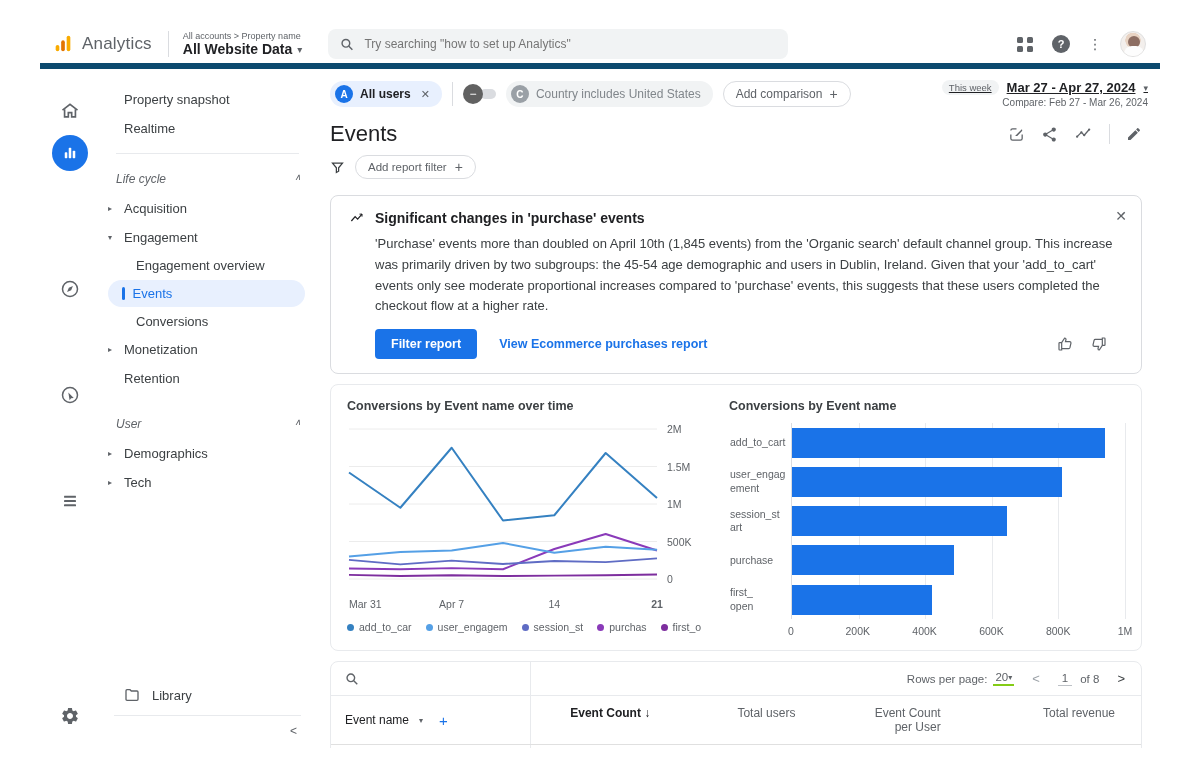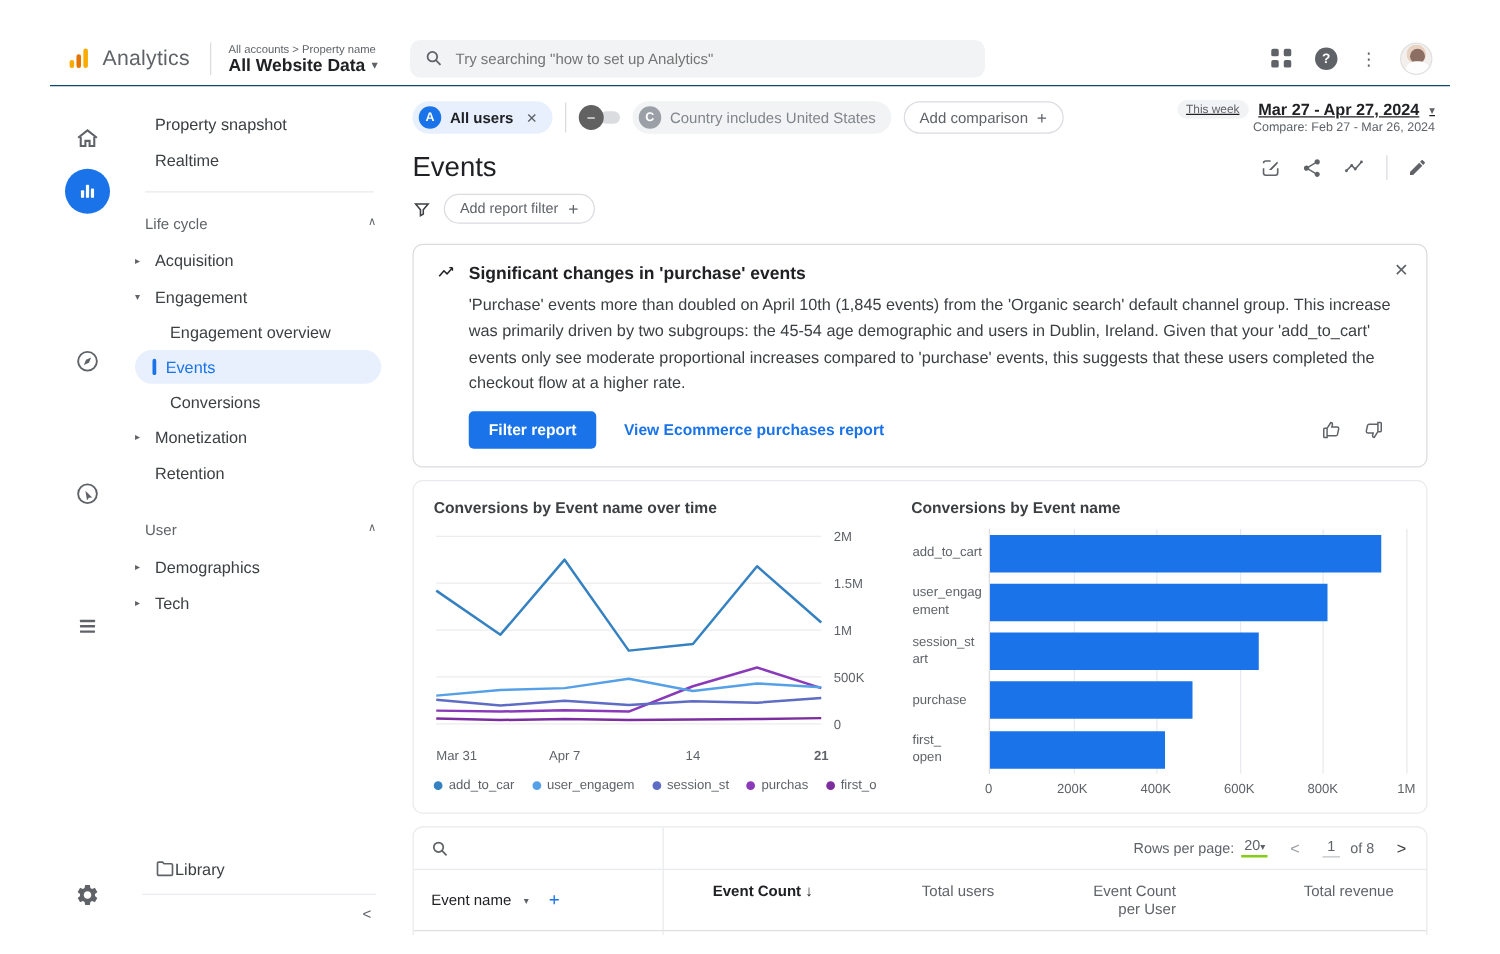--- a/index.html
+++ b/index.html
@@ -1,20 +1,20 @@
 <!DOCTYPE html>
 <html><head>
 <meta charset="utf-8">
 <style>
   * { margin:0; padding:0; box-sizing:border-box; }
   html,body { width:1200px; height:763px; background:#fff; font-family:"Liberation Sans", sans-serif; color:#202124; overflow:hidden; }
   .app { position:absolute; left:40px; top:25px; width:1120px; height:723px; background:#fff; }
 
   
-  .topbar { height:44px; display:flex; align-items:center; border-bottom:1px solid #0c4a6e; padding-left:12px; }
+  .topbar { height:44px; display:flex; align-items:center; border-bottom:6px solid #0c4a6e; padding-left:12px; }
   .brand { display:flex; align-items:center; gap:8px; }
   .brand-name { font-size:17px; color:#5f6368; letter-spacing:.2px; }
   .brand-divider { width:1px; height:26px; background:#dadce0; margin:0 14px 0 16px; }
   .crumb { font-size:9px; color:#5f6368; }
   .prop-row { display:flex; align-items:center; gap:5px; font-size:14px; color:#202124; font-weight:700; }
   .prop-caret { font-size:10px; color:#5f6368; font-weight:400; }
   .searchbar { display:flex; align-items:center; gap:10px; background:#f1f3f4; border-radius:8px; height:30px; width:460px; margin-left:26px; padding:0 12px; }
   .searchbar input { border:none; outline:none; background:transparent; font-size:12px; color:#5f6368; width:100%; font-family:"Liberation Sans",sans-serif; }
   .top-actions { margin-left:auto; display:flex; align-items:center; gap:18px; padding-right:14px; }
   .grid-icon { display:grid; grid-template-columns:7px 7px; grid-gap:3px; }
@@ -27,31 +27,31 @@
 
   
   .body { display:flex; height:679px; }
   .rail { width:60px; display:flex; flex-direction:column; align-items:center; padding-top:24px; flex:0 0 60px; }
   .rail-icon { width:36px; height:36px; display:flex; align-items:center; justify-content:center; color:#5f6368; border-radius:50%; }
   .rail-icon.active { background:#1a73e8; color:#fff; }
   .rail-spacer { flex:1; }
   .sidenav { width:215px; flex:0 0 215px; display:flex; flex-direction:column; padding-top:16px; font-size:13px; color:#3c4043; }
   #nav-items { flex:1; }
   .nav-item { padding:7px 12px 7px 24px; cursor:pointer; white-space:nowrap; }
-  .nav-section { padding:10px 14px 8px 16px; font-size:12px; color:#5f6368; display:flex; align-items:flex-start; }
+  .nav-section { padding:10px 14px 8px 16px; font-size:12px; color:#5f6368; display:flex; align-items:flex-start;font-style:italic; }
   .nav-section .chev { margin-left:auto; font-size:9px; color:#5f6368; }
   .nav-parent { padding:7px 12px 7px 8px; display:flex; align-items:center; gap:8px; }
   .nav-parent .tri { font-size:8px; color:#5f6368; width:8px; }
   .nav-child { padding:6px 12px 6px 36px; }
   .nav-child.active { margin:1px 10px 1px 8px; padding:6px 12px 6px 14px; background:#e8f0fe; color:#1a73e8; border-radius:16px; display:flex; align-items:center; gap:8px; }
   .nav-child.active .bar { width:2.5px; height:13px; background:#1a73e8; border-radius:2px; }
   .nav-divider { height:1px; background:#e8eaed; margin:10px 16px 8px 16px; }
   .nav-gap { height:14px; }
   .nav-bottom { padding:8px 0 10px 0; }
-  .library-row { display:flex; align-items:center; padding:8px 12px 12px 24px; color:#3c4043;text-align:right; }
+  .library-row { display:flex; align-items:center; gap:12px; padding:8px 12px 12px 24px; color:#3c4043;text-align:right; }
   .nav-foot { border-top:1px solid #e8eaed; margin:0 14px; padding:8px 4px 0 0; text-align:right; color:#5f6368; font-size:12px; }
 
   
   .main { flex:1; position:relative; overflow:hidden; }
   .compare-bar { height:50px; display:flex; align-items:center; padding:0 12px 0 15px; gap:10px; }
   .chip { display:flex; align-items:center; gap:7px; height:26px; border-radius:14px; padding:0 12px 0 5px; font-size:12px; }
   .chip-blue { background:#e8f0fe; color:#202124; font-weight:600; }
   .chip-gray { background:#f1f3f4; color:#80868b; padding-left:5px; }
   .chip-outline { border:1px solid #dadce0; color:#5f6368; padding:0 12px; }
   .chip .badge { width:18px; height:18px; border-radius:50%; color:#fff; font-size:10px; font-weight:700; display:flex; align-items:center; justify-content:center; }

